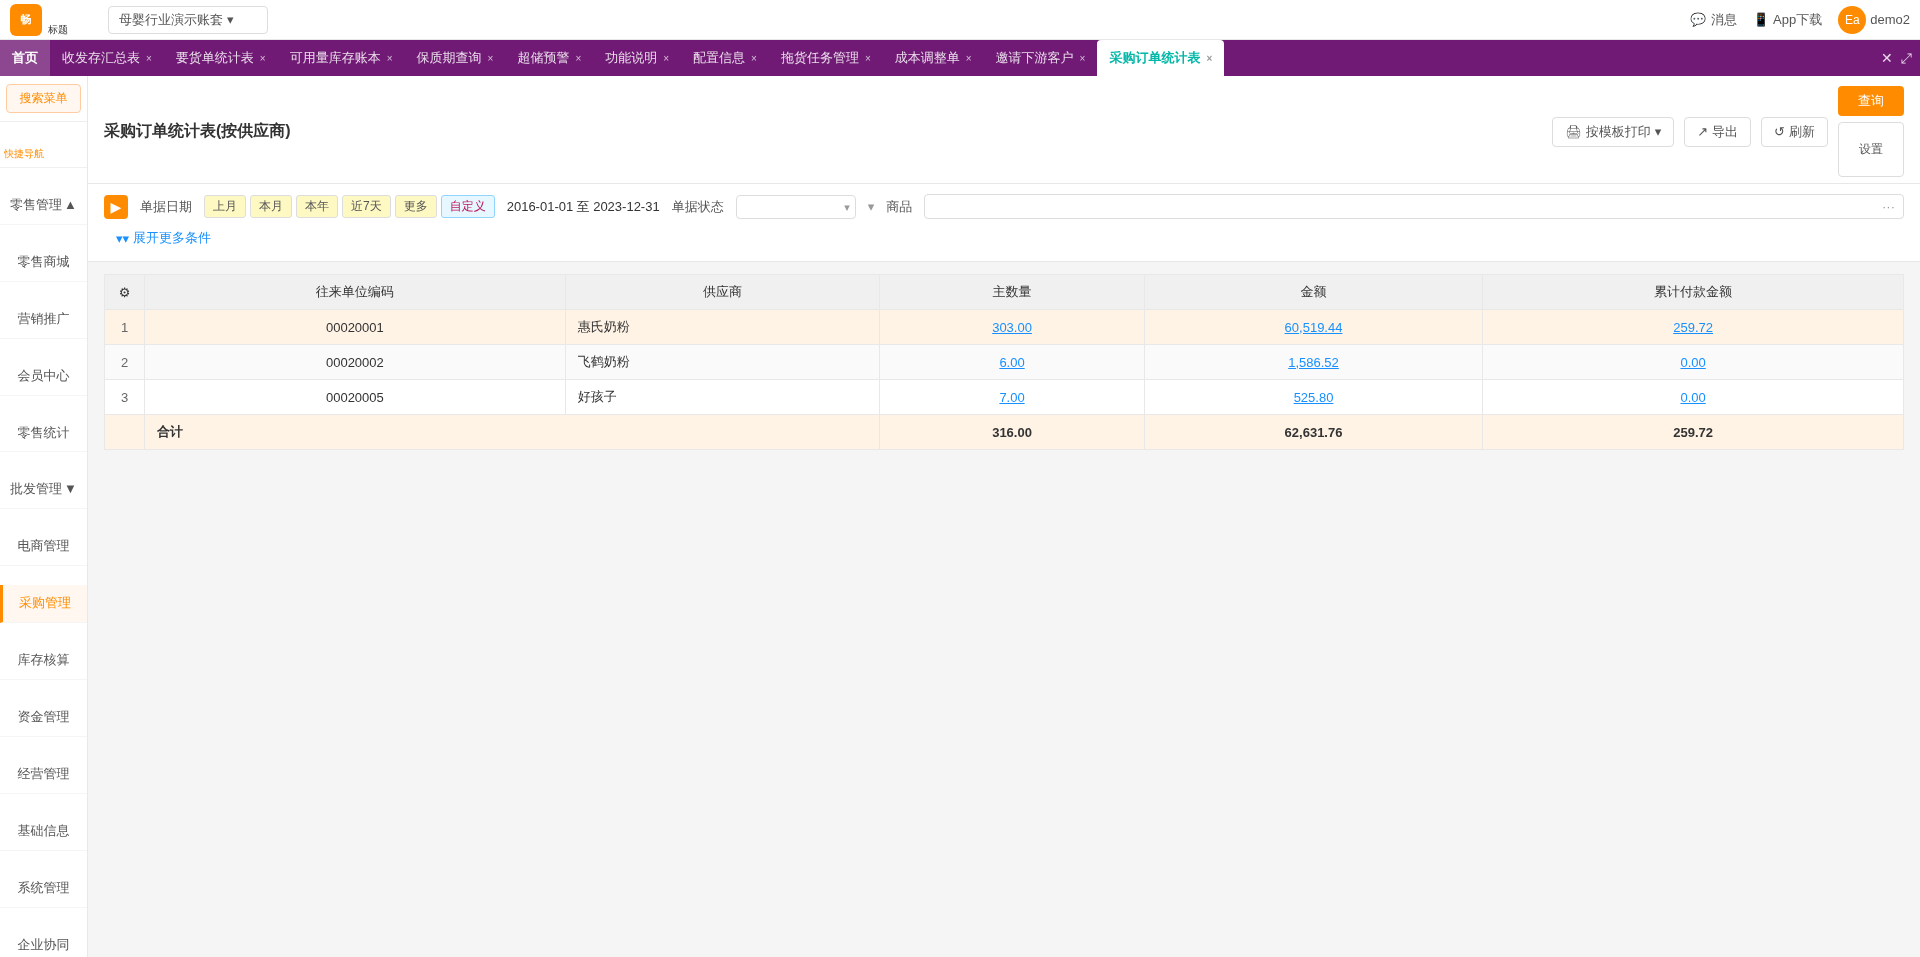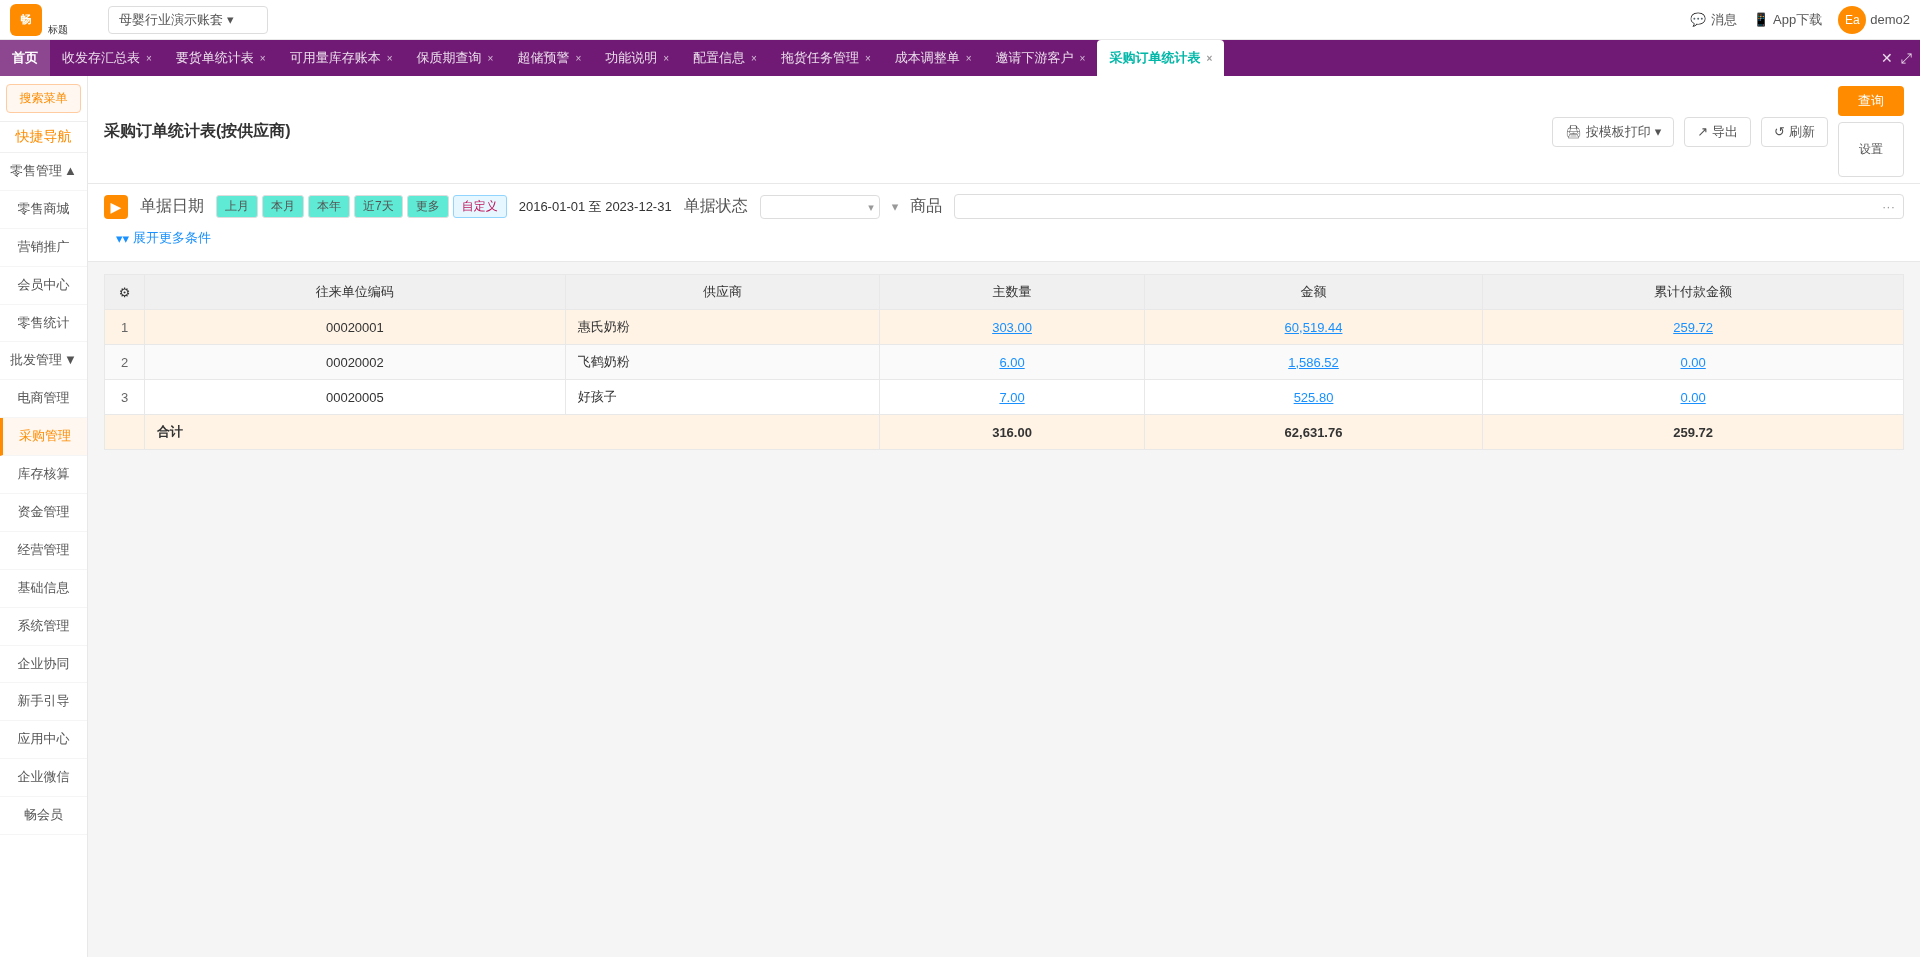--- a/index.html
+++ b/index.html
@@ -22,48 +22,48 @@
     .nav-tab.active { background: #fff; color: #00b7a8; font-weight: bold; border-radius: 4px 4px 0 0; }
     .nav-tab .close-x { font-size: 10px; color: rgba(255,255,255,0.7); margin-left: 2px; }
     .nav-tab.active .close-x { color: #999; }
     .nav-tab-actions { margin-left: auto; display: flex; align-items: center; gap: 8px; padding-right: 8px; }
     .nav-action-btn { color: rgba(255,255,255,0.85); cursor: pointer; font-size: 14px; }
 
     
     .main-layout { display: flex; flex: 1; overflow: hidden; }
 
     
-    .sidebar { width: 88px; background: #fff; border-right: 1px solid #e8e8e8; display: flex; flex-direction: column; overflow-y: auto; flex-shrink: 0; }
+    .sidebar { width: 88px; background: #fff; border-right: 1px solid #e8e8e8; display: flex; flex-direction: column; overflow-y: auto; flex-shrink: 0; gap: 19px; }
     .sidebar-search { padding: 8px 6px; border-bottom: 1px solid #eee; }
     .sidebar-search-btn { width: 100%; background: #fff7f0; border: 1px solid #ffcba0; border-radius: 4px; padding: 5px 0; text-align: center; color: #ff8c00; font-size: 12px; cursor: pointer; }
     .sidebar-item { padding: 10px 4px; text-align: center; cursor: pointer; color: #555; font-size: 12px; border-bottom: 1px solid #f5f5f5; line-height: 1.3; }
     .sidebar-item.active { color: #ff8c00; background: #fff7f0; border-left: 3px solid #ff8c00; }
     .sidebar-item.with-arrow { display: flex; align-items: center; justify-content: center; gap: 2px; }
-    .sidebar-nav-btn { padding: 6px 4px; text-align: center; color: #ff8c00; font-size: 14px; cursor: pointer; border-bottom: 1px solid #f0f0f0; }
+    .sidebar-nav-btn { padding: 6px 4px; text-align: left; color: #ff8c00; font-size: 10px; cursor: pointer; border-bottom: 1px solid #f0f0f0; }
 
     
     .content { flex: 1; display: flex; flex-direction: column; overflow: hidden; background: #f5f5f5; }
 
     
     .page-header { background: #fff; padding: 10px 16px 0 16px; display: flex; flex-direction: column; border-bottom: 1px solid #e8e8e8; }
     .page-title-row { display: flex; align-items: center; justify-content: space-between; margin-bottom: 6px; }
     .page-title { font-size: 16px; font-weight: bold; color: #333; }
     .header-actions { display: flex; align-items: center; gap: 10px; }
     .btn-print { display: flex; align-items: center; gap: 4px; padding: 5px 12px; border: 1px solid #ddd; border-radius: 4px; background: #fff; color: #555; cursor: pointer; font-size: 12px; }
     .btn-export { display: flex; align-items: center; gap: 4px; padding: 5px 12px; border: 1px solid #ddd; border-radius: 4px; background: #fff; color: #555; cursor: pointer; font-size: 12px; }
     .btn-refresh { display: flex; align-items: center; gap: 4px; padding: 5px 12px; border: 1px solid #ddd; border-radius: 4px; background: #fff; color: #555; cursor: pointer; font-size: 12px; }
     .btn-query { padding: 6px 20px; background: #ff8c00; color: #fff; border: none; border-radius: 4px; cursor: pointer; font-size: 13px; }
     .btn-settings { padding: 18px 16px; background: #fff; color: #555; border: 1px solid #ddd; border-radius: 4px; cursor: pointer; font-size: 12px; margin-top: 4px; }
 
     
     .filter-area { padding: 10px 16px; background: #fff; border-bottom: 1px solid #e8e8e8; }
     .filter-row { display: flex; align-items: center; gap: 12px; margin-bottom: 6px; }
-    .filter-label { color: #555; font-size: 16px; white-space: nowrap; }
+    .filter-label { color: #555; font-size: 13px; white-space: nowrap; }
     .date-shortcuts { display: flex; align-items: center; gap: 4px; }
-    .date-btn { padding: 2px 8px; border: 1px solid #ddd; border-radius: 3px; background: #5eead4; color: #555; cursor: pointer; font-size: 12px; }
+    .date-btn { padding: 2px 8px; border: 1px solid #ddd; border-radius: 3px; background: #fef9c3; color: #555; cursor: pointer; font-size: 12px; }
     .date-btn.custom { background: #e6f7ff; border-color: #91d5ff; color: #be185d; }
     .date-range { color: #333; font-size: 12px; }
     .select-box { border: 1px solid #ddd; border-radius: 4px; padding: 4px 24px 4px 8px; background: #fff; color: #555; font-size: 12px; min-width: 120px; appearance: none; position: relative; }
     .select-wrapper { position: relative; display: inline-block; }
     .select-wrapper::after { content: '▾'; position: absolute; right: 6px; top: 50%; transform: translateY(-50%); color: #999; pointer-events: none; font-size: 11px; }
     .filter-product { display: flex; align-items: center; border: 1px solid #ddd; border-radius: 4px; padding: 4px 8px; background: #fff; min-width: 200px; flex: 1; }
     .filter-product input { border: none; outline: none; font-size: 12px; color: #555; width: 100%; }
     .expand-btn { display: flex; align-items: center; gap: 4px; color: #1890ff; font-size: 12px; cursor: pointer; padding: 4px 12px; margin: 0 auto; }
 
     

